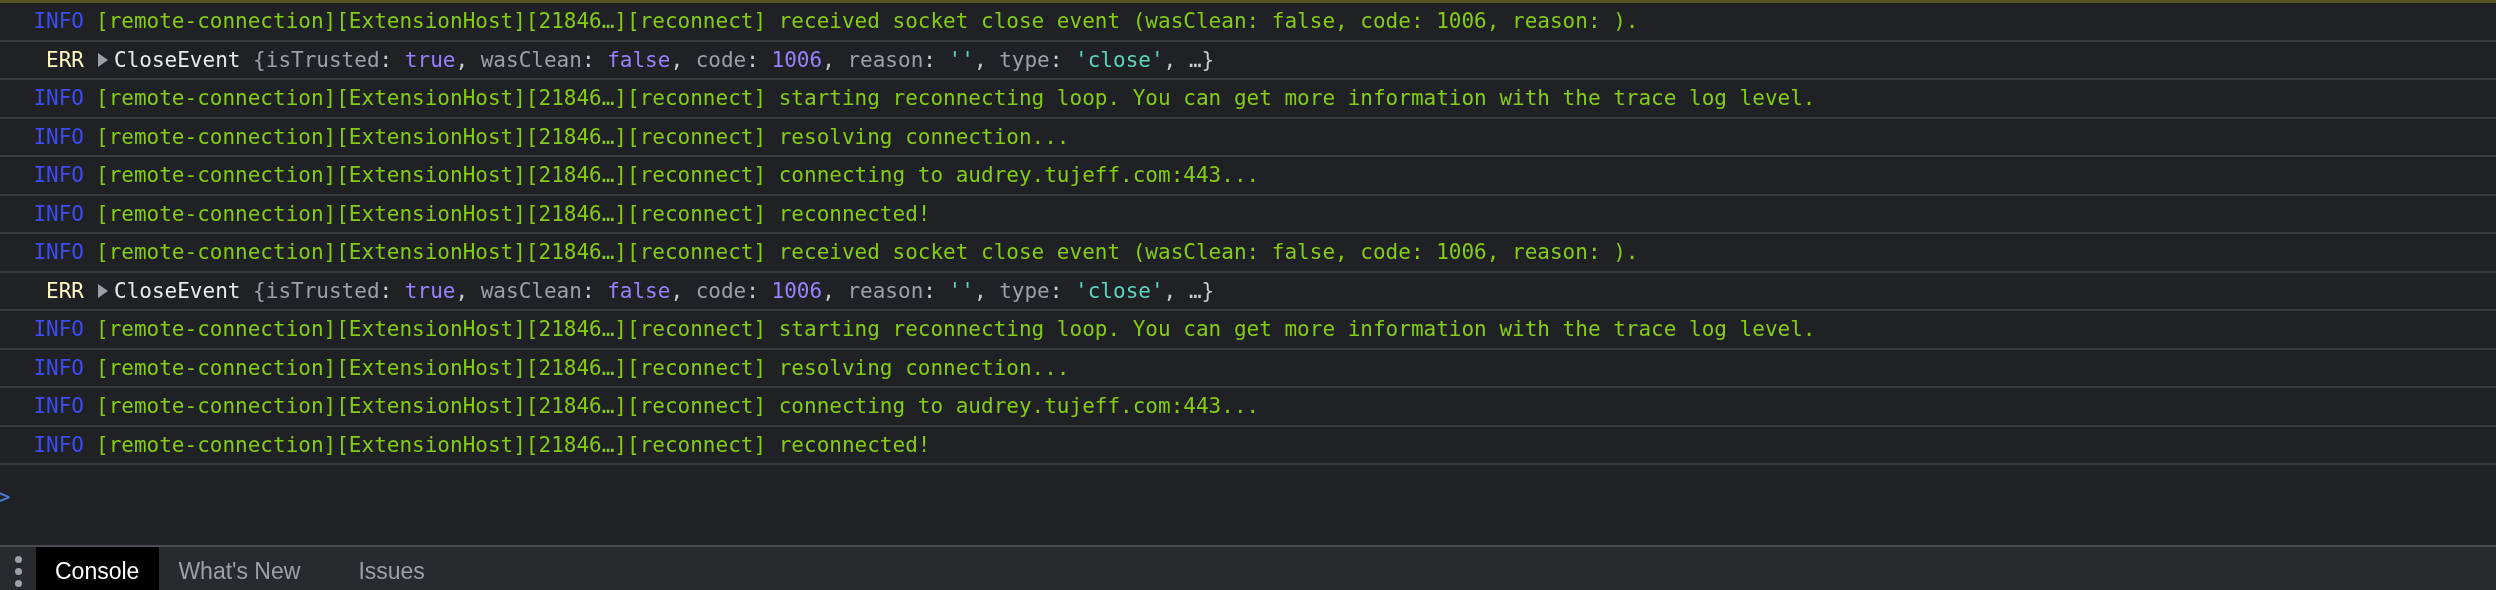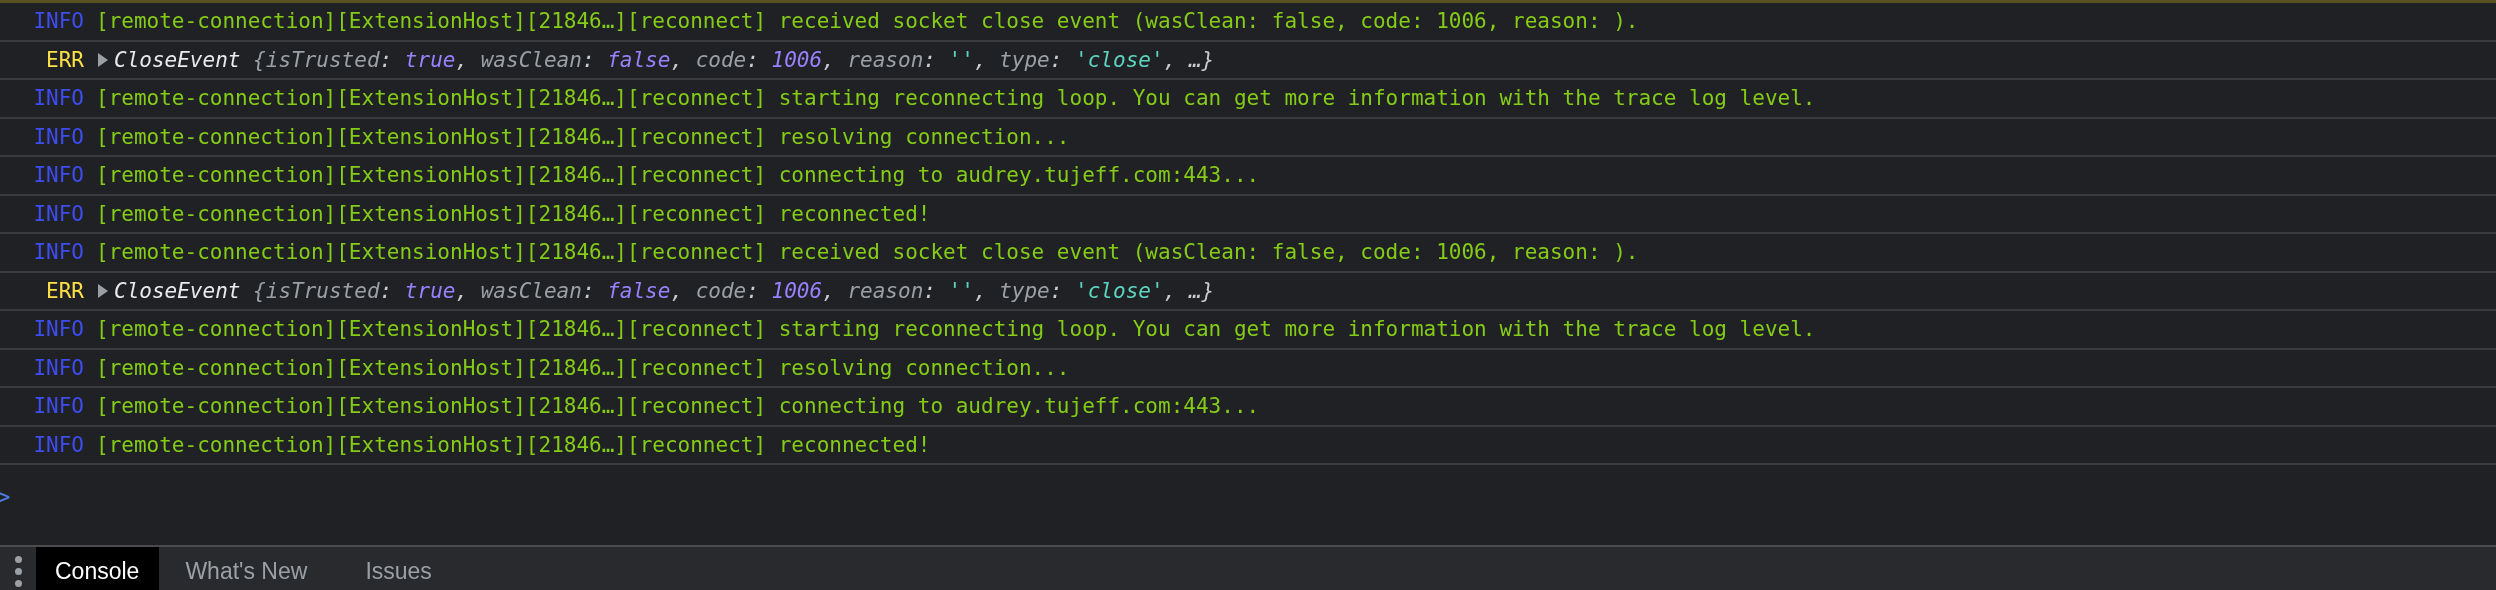--- a/index.html
+++ b/index.html
@@ -33,33 +33,33 @@
   }
   .level {
     display: inline-block;
     width: 96px;
     text-align: right;
     padding-right: 12px;
     box-sizing: border-box;
     font-family: "DejaVu Sans Mono", "Liberation Mono", monospace;
   }
   .level.info { color: #3d4df2; }
-  .level.err { color: #fde047; }
+  .level.err { color: #fef9c3; }
   .msg { color: #84cc16; }
   .tri {
     display: inline-block;
     width: 0; height: 0;
     border-top: 7px solid transparent;
     border-bottom: 7px solid transparent;
     border-left: 10px solid #9aa0a6;
     margin-right: 6px;
     margin-left: 2px;
     cursor: pointer;
   }
-  .obj { font-style: italic; }
+  .obj { }
   .obj .cls { color: #e8eaed; }
   .obj .punc { color: #c9cccf; }
   .obj .key { color: #9aa0a6; }
   .obj .bool { color: #9980ff; }
   .obj .num { color: #9980ff; }
   .obj .str { color: #5cd5c0; }
   .prompt {
     position: absolute;
     left: -4px;
     top: 480px;
@@ -95,21 +95,21 @@
     gap: 5px;
     padding-top: 6px;
   }
   .drawer-menu .dot {
     width: 7px; height: 7px; border-radius: 50%;
     background: #9aa0a6;
   }
   .tab {
     display: flex;
     align-items: center;
-    padding: 6px 20px 0 26px;
+    padding: 6px 20px 0 19px;
     color: #9aa0a6;
     cursor: pointer;
   }
   .tab.active {
     background: #000000;
     color: #ffffff;
     padding: 6px 20px 0 19px;
   }
   .tab.issues { padding-left: 38px; justify-content: flex-end; }
 </style>

